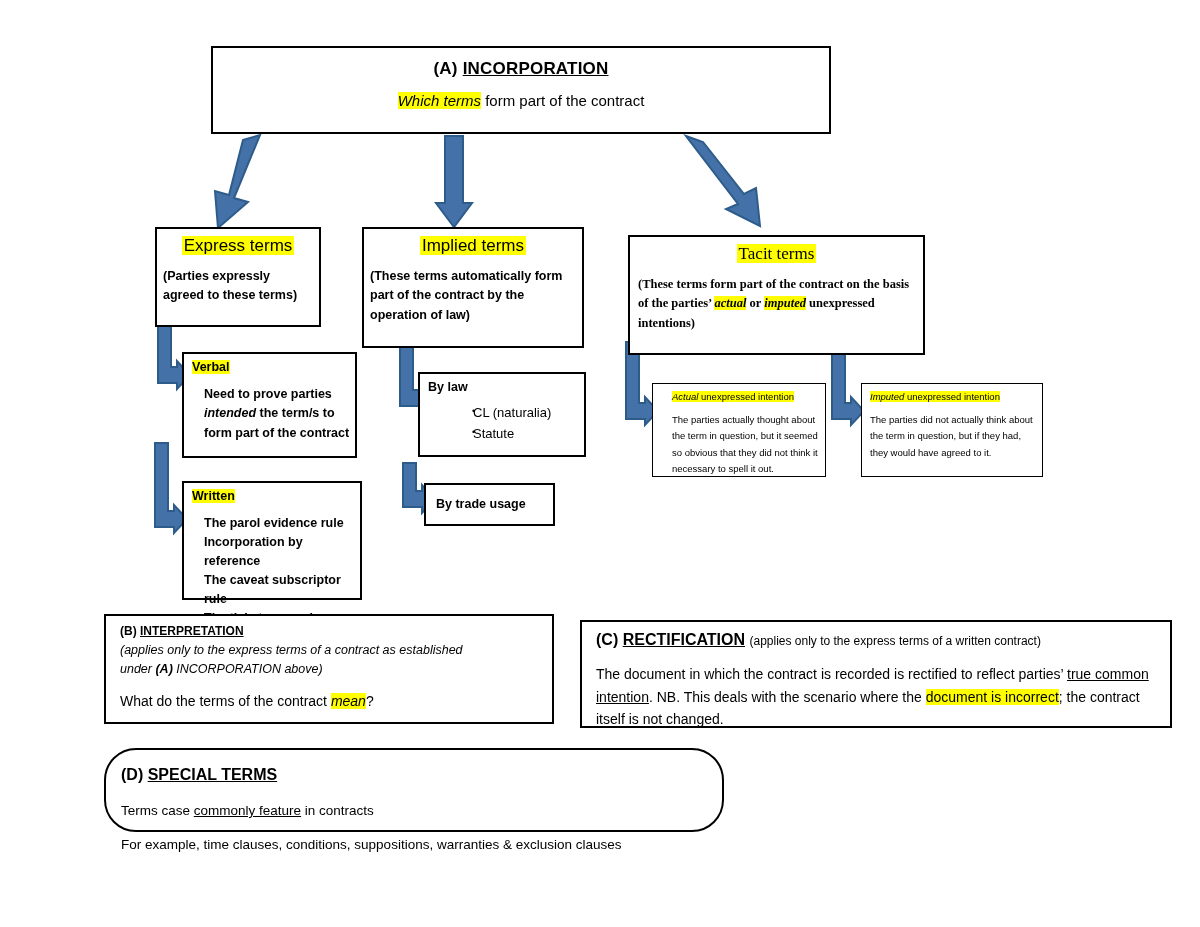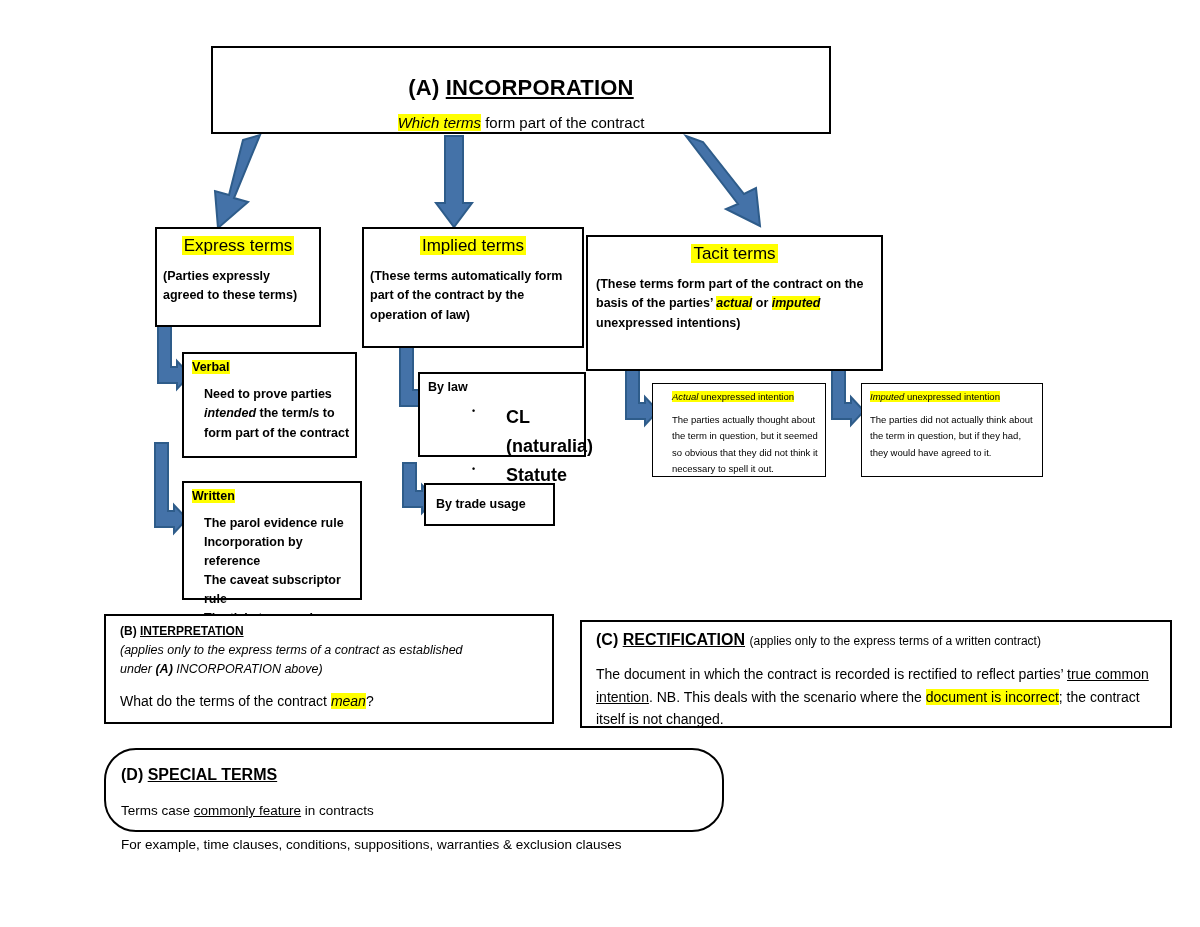--- a/index.html
+++ b/index.html
@@ -39,23 +39,23 @@
   }
   
   #box-a {
     left: 211px;
     top: 46px;
     width: 620px;
     height: 88px;
   }
   #box-a .a-title {
     text-align: center;
-    font-size: 22px;
-    font-weight: bold;
-    margin-top: 27px;
+    font-size: 17px;
+    font-weight: bold;
+    margin-top: 11px;
     letter-spacing: 0.2px;
   }
   #box-a .a-sub {
     text-align: center;
     font-size: 15px;
     margin-top: 13px;
   }
   
   .l2 {
     padding: 0;
@@ -81,24 +81,25 @@
     width: 166px;
     height: 100px;
   }
   #box-implied {
     left: 362px;
     top: 227px;
     width: 222px;
     height: 121px;
   }
   #box-tacit {
-    left: 586px;
+    left: 628px;
     top: 235px;
     width: 297px;
-    height: 136px;
+    height: 120px;
+    font-family: Liberation Serif, serif;
   }
   #box-tacit .l2-body {
     margin-left: 8px;
   }
   
   .l3 {
     font-size: 12.5px;
     font-weight: bold;
   }
   .l3 .l3-title {
@@ -131,25 +132,25 @@
     top: 372px;
     width: 168px;
     height: 85px;
   }
   #box-bylaw .bullets {
     margin: 9px 0 0 0;
     padding: 0;
     list-style: none;
   }
   #box-bylaw .bullets li {
-    font-size: 18px;
-    font-weight: bold;
+    font-size: 13px;
+    font-weight: normal;
     line-height: 1.6;
     position: relative;
-    padding-left: 86px;
+    padding-left: 53px;
   }
   #box-bylaw .bullets li::before {
     content: "\2022";
     position: absolute;
     left: 52px;
     font-size: 9px;
     top: 1px;
   }
   #box-trade {
     left: 424px;

